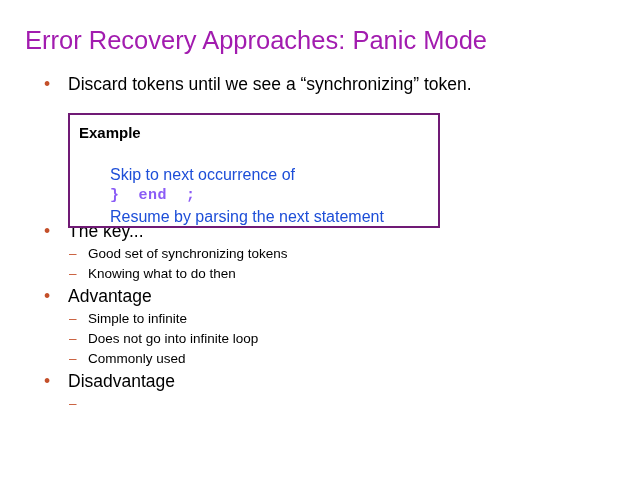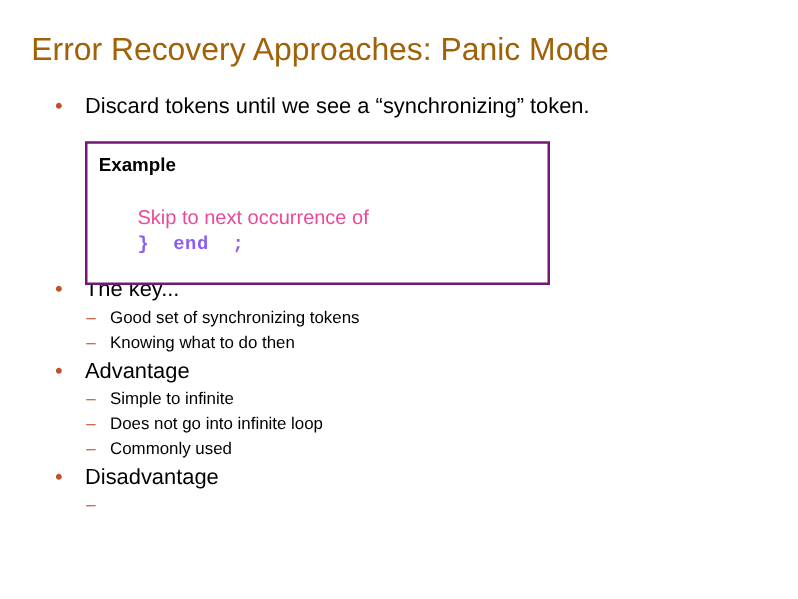--- a/index.html
+++ b/index.html
@@ -20,21 +20,21 @@
     width: 638px;
     height: 479px;
     background: #ffffff;
   }
   .slide-title {
     position: absolute;
     left: 25px;
     top: 25px;
     font-size: 25.5px;
     line-height: 30px;
-    color: #a16207;
+    color: #a21caf;
     white-space: nowrap;
     letter-spacing: 0px;
   }
   .body-area {
     position: absolute;
     left: 0;
     top: 72px;
     width: 638px;
   }
   
@@ -96,21 +96,21 @@
   }
   .example-lines {
     position: absolute;
     left: 40px;
     top: 49px;
     right: 4px;
   }
   .ex-line {
     font-size: 16px;
     line-height: 21px;
-    color: #ec4899;
+    color: #1d4ed8;
     white-space: pre;
   }
   .ex-code {
     font-family: "Liberation Mono", "DejaVu Sans Mono", monospace;
     font-weight: bold;
     font-size: 15px;
     line-height: 21px;
     letter-spacing: 0.5px;
     color: #8b5cf6;
     white-space: pre;
@@ -171,16 +171,17 @@
       <span class="mk">–</span>
     </div>
 
   </div>
 
   <div class="example-box">
     <div class="example-title">Example</div>
     <div class="example-lines">
       <div class="ex-line">Skip to next occurrence of</div>
       <div class="ex-code">}  end  ;</div>
+      <div class="ex-line">Resume by parsing the next statement</div>
     </div>
   </div>
 
 </div>
 
 </body></html>

